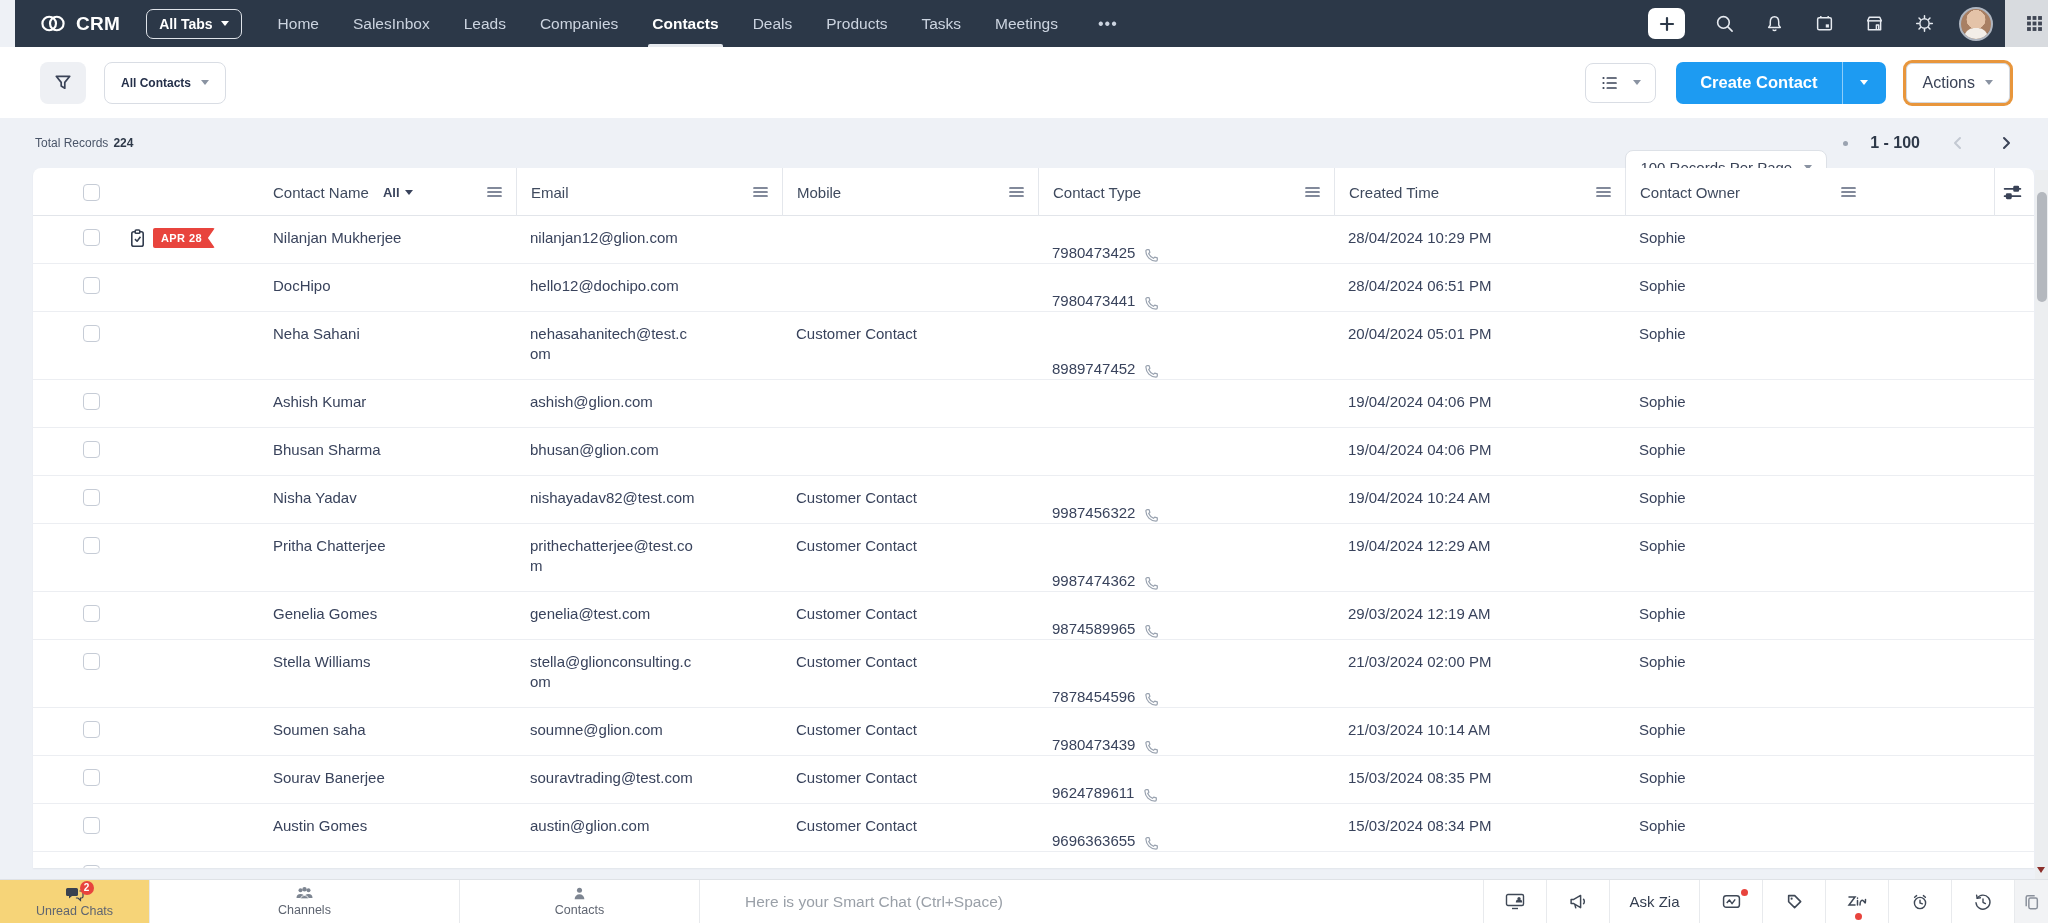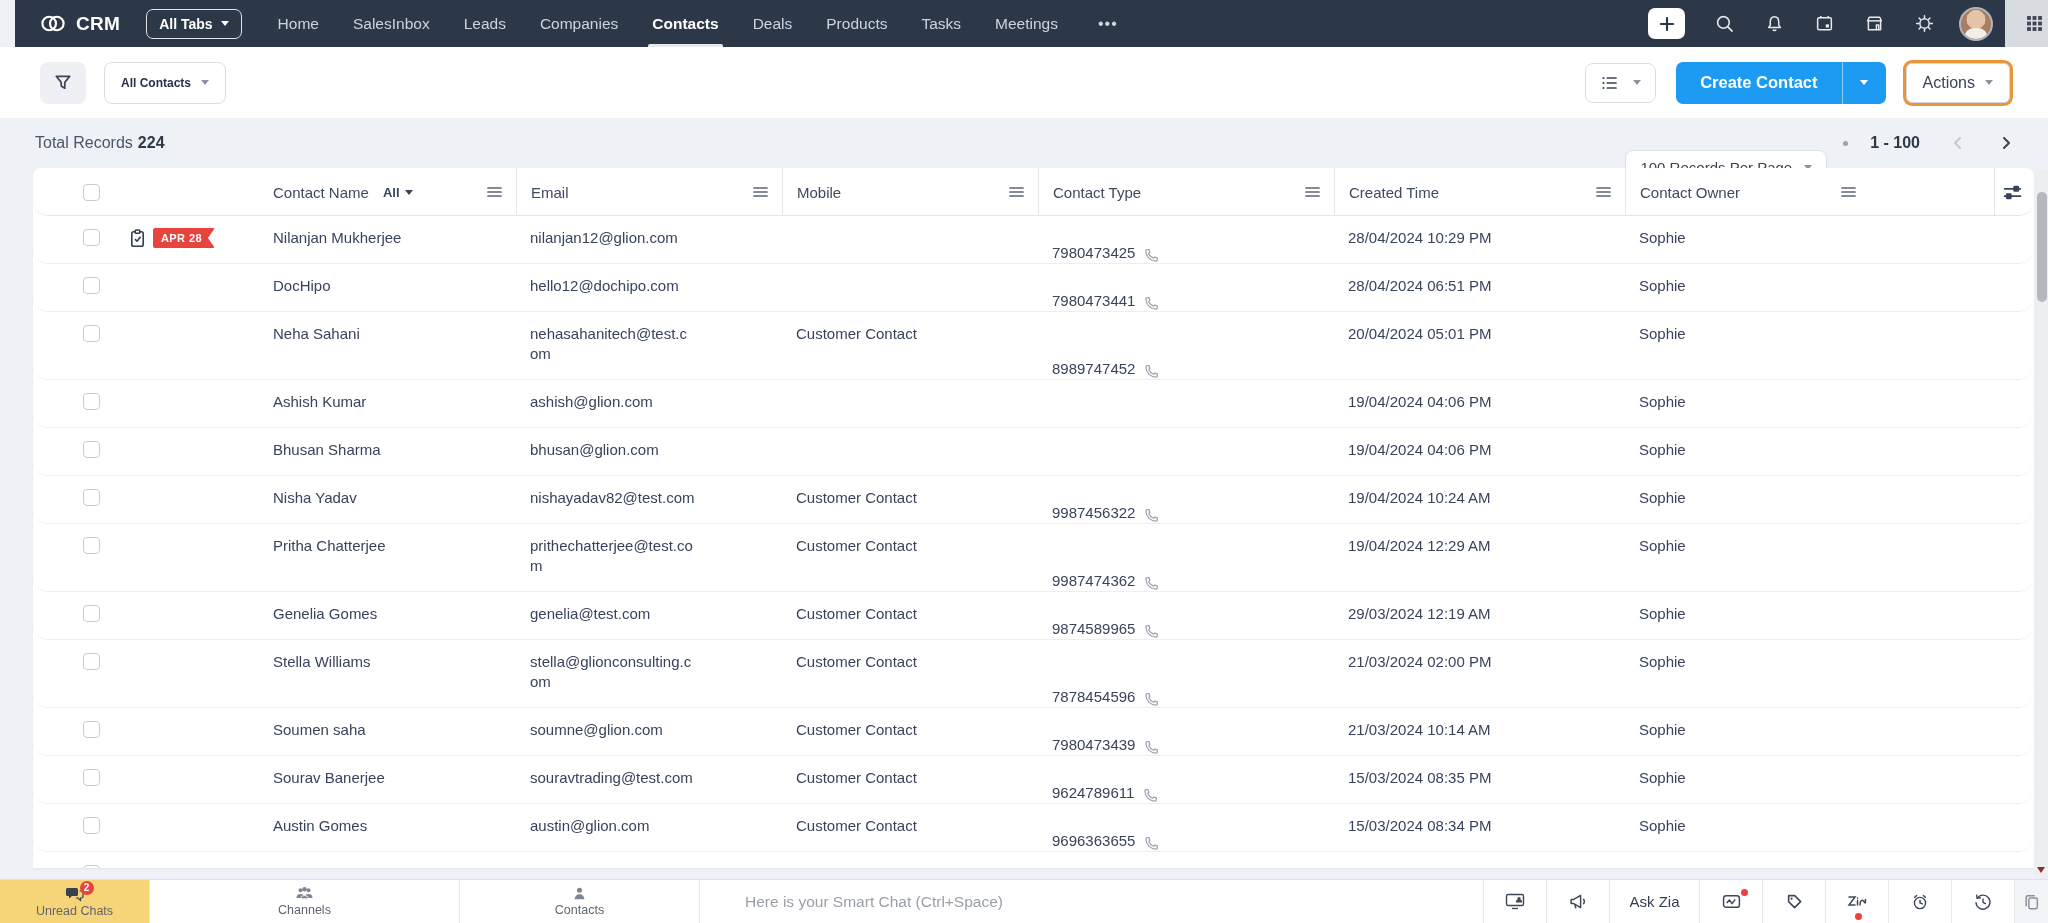--- a/index.html
+++ b/index.html
@@ -33,31 +33,31 @@
   .list-sel { display:flex; align-items:center; gap:14px; background:#fff; border:1px solid #d9dde4; border-radius:8px; height:40px; padding:0 14px; cursor:pointer; color:#3a4357; }
   .create-split { display:flex; height:42px; border-radius:7px; overflow:hidden; }
   .create-main { background:#1d9bf2; color:#fff; border:none; font-size:16.5px; font-weight:bold; padding:0 24px; cursor:pointer; font-family:inherit; }
   .create-caret { background:#1d9bf2; border:none; border-left:1px solid rgba(255,255,255,.5); width:44px; display:flex; align-items:center; justify-content:center; color:#fff; cursor:pointer; }
   .actions-btn { display:flex; align-items:center; gap:10px; background:#fff; border:1px solid #d3d8df; box-shadow:0 0 0 3px #e8963c; border-radius:6px; height:40px; padding:0 16px; font-size:16px; color:#3a4357; cursor:pointer; font-family:inherit; }
   .caret { width:0; height:0; border-left:4.5px solid transparent; border-right:4.5px solid transparent; border-top:5.5px solid currentColor; display:inline-block; }
   .caret.gray { color:#8a93a2; }
 
   
   .records-bar { position:absolute; top:118px; left:0; width:2048px; height:50px; display:flex; align-items:center; justify-content:space-between; padding:0 26px 0 35px; }
-  .total { font-size:16px; color:#4a5568; }
+  .total { font-size:12px; color:#4a5568; }
   .total b { color:#2e3949; margin-left:5px; }
   .rb-right { display:flex; align-items:center; gap:16px; }
   .perpage { display:flex; align-items:center; gap:12px; background:#fff; border:1px solid #dde1e7; border-radius:8px; height:34px; padding:0 14px; font-size:15px; color:#3a4357; cursor:pointer;margin-top:48px; }
   .dot-sep { width:5px; height:5px; border-radius:50%; background:#9aa3b0; }
   .range { font-size:16px; font-weight:bold; color:#2e3949; margin:0 6px; }
   .pg-btn { background:none; border:none; cursor:pointer; padding:4px 8px; }
 
   
   .table-card { position:absolute; top:168px; left:33px; width:2001px; height:700px; background:#fff; border-radius:8px 8px 0 0; overflow:hidden; box-shadow:0 1px 2px rgba(40,50,70,.06); }
-  .grid-row { display:grid; grid-template-columns:80px 146px 257px 266px 256px 296px 291px 245px 1fr 40px;border-radius:15px; }
+  .grid-row { display:grid; grid-template-columns:80px 146px 257px 266px 256px 296px 291px 245px 1fr 40px; }
   .thead { height:48px; align-items:center; border-bottom:1px solid #e2e5ea; font-size:15px; color:#3f4a5e; }
   .th { display:flex; align-items:center; height:48px; padding:0 14px; position:relative; cursor:pointer; }
   .th.bordered { border-left:1px solid #e4e7ec; }
   .th .lbl { white-space:nowrap; }
   .th .spacer { flex:1; }
   .allfil { display:flex; align-items:center; gap:5px; font-size:13px; font-weight:bold; color:#39435c; margin-left:14px; cursor:pointer; }
   .allfil .caret { border-top-width:5px; border-left-width:4px; border-right-width:4px; }
   .burger { color:#59637a; cursor:pointer; }
   .th-sel { display:flex; align-items:center; height:48px; padding-left:50px; }
   .cb { width:17px; height:17px; border:1.5px solid #c6ccd6; border-radius:4px; background:#fff; display:inline-block; cursor:pointer; }

